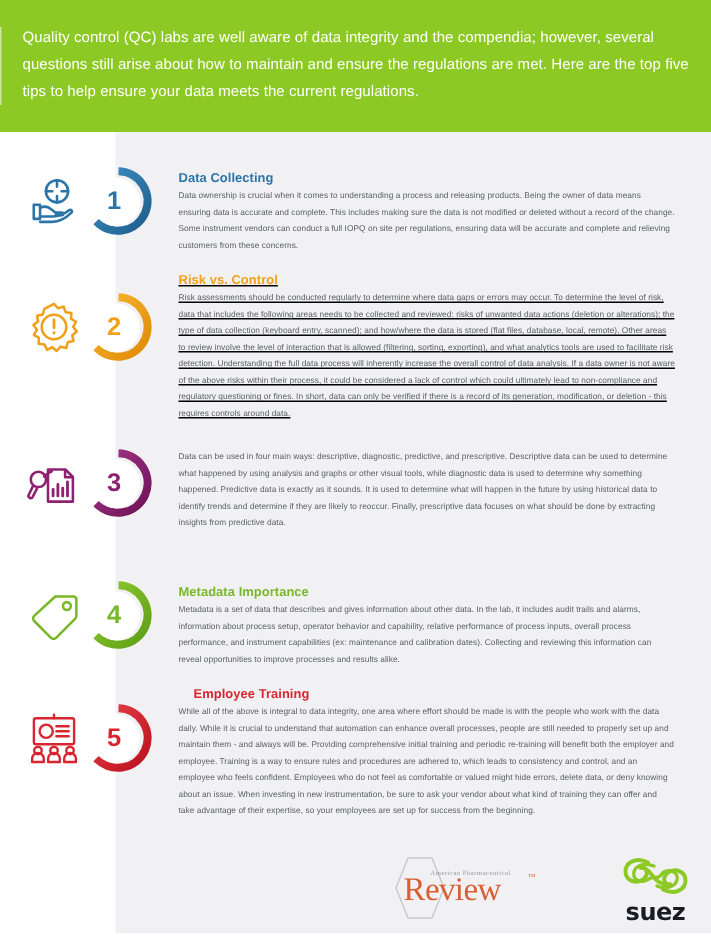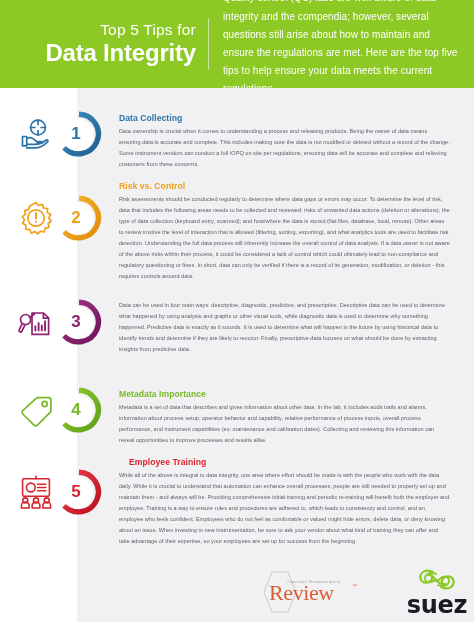--- a/index.html
+++ b/index.html
@@ -82,35 +82,31 @@
 
   
   .footer{
     position:absolute;left:77px;top:562px;width:397px;height:60px;
     display:flex;align-items:center;justify-content:flex-end;gap:26px;
   }
   .logo-review{position:relative;width:118px;height:46px;}
   .logo-suez{position:relative;width:74px;height:50px;
     display:flex;flex-direction:column;align-items:center;justify-content:center;}
   .suez-word{
-    font-size:24px;font-weight:700;color:#1b1b25;letter-spacing:-.3px;
+    font-size:16px;font-weight:700;color:#1b1b25;letter-spacing:-.3px;
     line-height:1;margin-top:1px;
     font-family:"DejaVu Sans","Liberation Sans",sans-serif;
   }
 </style>
 </head>
 <body>
 
 <div id="page">
 
   <div class="header">
-    <div class="header-title">
-      <span class="title-small">Top 5 Tips for</span>
-      <span class="title-big">Data Integrity</span>
-    </div>
     <div class="header-divider"></div>
     <div class="header-intro">Quality control (QC) labs are well aware of data integrity and the compendia; however, several questions still arise about how to maintain and ensure the regulations are met. Here are the top five tips to help ensure your data meets the current regulations.</div>
   </div>
 
   <div class="left-rail"></div>
   <div class="content-panel"></div>
   <div class="bottom-white"></div>
 
   <div class="row" style="top:104px;height:72px;">
     <div class="row-icon" style="top:8px;">
@@ -156,21 +152,21 @@
           <linearGradient id="g2" x1="0" y1="0" x2="1" y2="1">
             <stop offset="0%" stop-color="#f6b733"></stop>
               <stop offset="100%" stop-color="#e08a05"></stop>
           </linearGradient>
         </defs>
         <path d="M23 3.2 A19.8 19.8 0 1 1 8.2 36.6" fill="none" stroke="url(#g2)" stroke-width="5.4"></path>
         <circle cx="21.2" cy="23.6" r="16.2" fill="#ffffff"></circle>
       </svg>
       <div class="num" style="color:#f0a019;margin-left:-3px;">2</div>
     </div>
-    <div class="row-text" style="top:4px;">
+    <div class="row-text" style="top:4px;text-decoration:underline;">
       <p class="row-head" style="color:#f0a019;">Risk vs. Control</p>
       <p class="row-body">Risk assessments should be conducted regularly to determine where data gaps or errors may occur. To determine the level of risk, data that includes the following areas needs to be collected and reviewed: risks of unwanted data actions (deletion or alterations); the type of data collection (keyboard entry, scanned); and how/where the data is stored (flat files, database, local, remote). Other areas to review involve the level of interaction that is allowed (filtering, sorting, exporting), and what analytics tools are used to facilitate risk detection. Understanding the full data process will inherently increase the overall control of data analysis. If a data owner is not aware of the above risks within their process, it could be considered a lack of control which could ultimately lead to non-compliance and regulatory questioning or fines. In short, data can only be verified if there is a record of its generation, modification, or deletion - this requires controls around data.</p>
     </div>
   </div>
 
   <div class="row" style="top:288px;height:84px;">
     <div class="row-icon" style="top:12px;">
       <svg width="40" height="40" viewBox="0 0 40 40" fill="none" stroke="#8e2271" stroke-width="1.7">
         <path d="M16 11 h11.6 l5 5 v16.4 H16z" stroke-linejoin="round"></path>
         <path d="M27.4 11 v5.2 h5.2" stroke-linejoin="round"></path>

